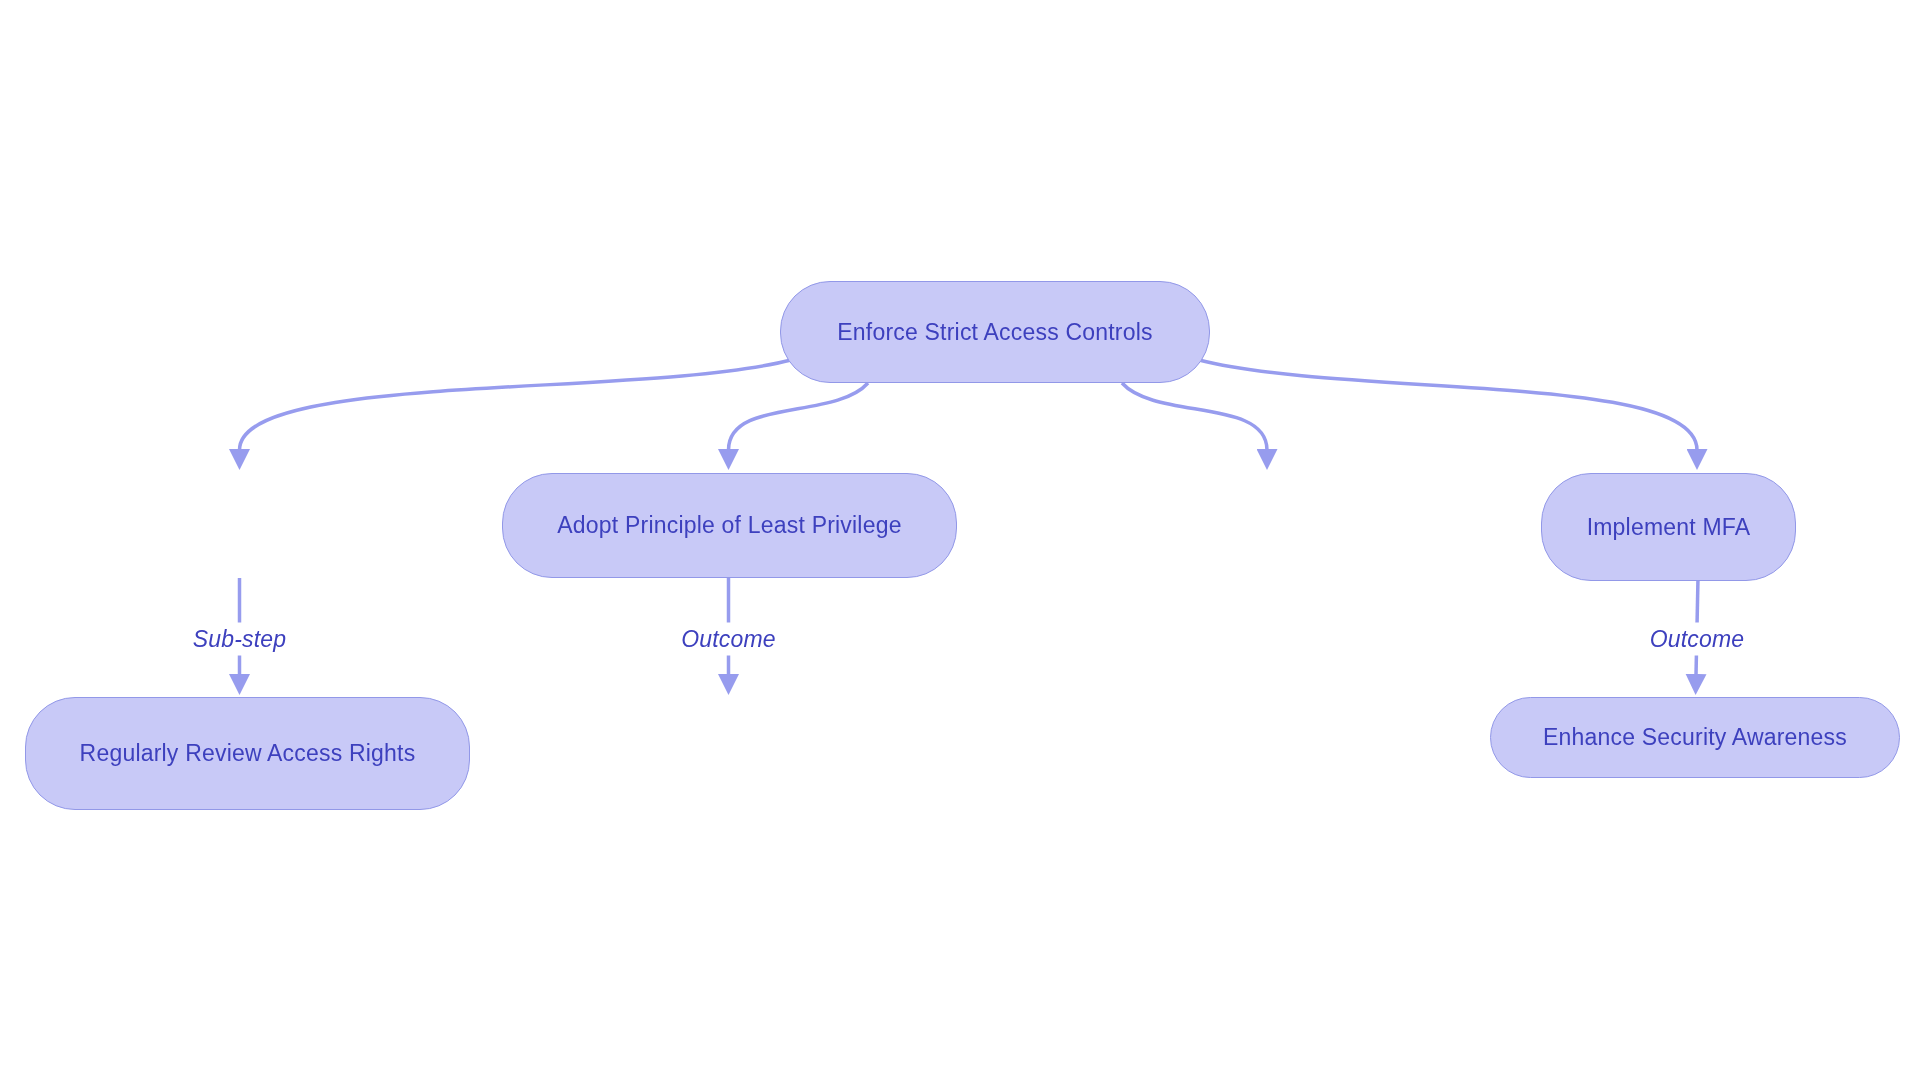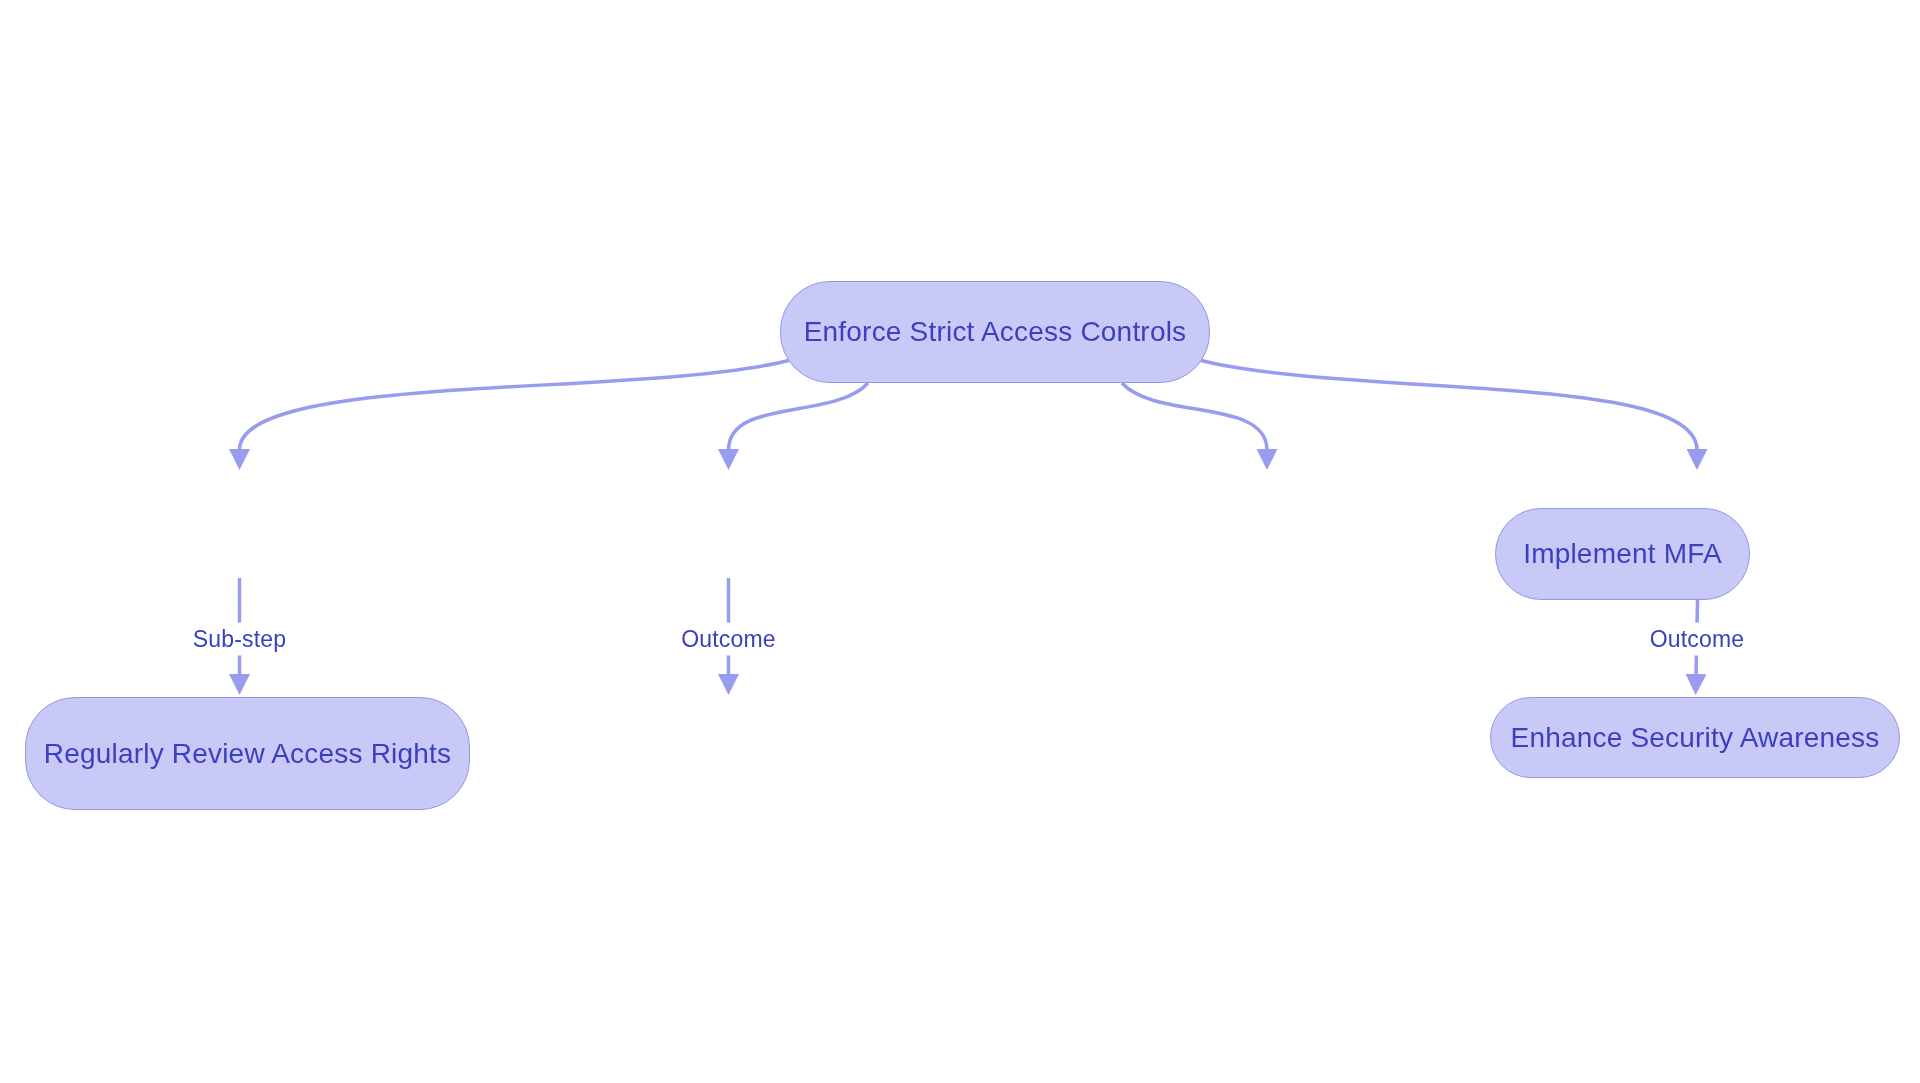--- a/index.html
+++ b/index.html
@@ -32,34 +32,35 @@
     stroke-width:3.5;
   }
   .arrowhead-shape{fill:var(--edge-stroke);}
   .node{
     position:absolute;
     display:flex;align-items:center;justify-content:center;
     background:var(--node-fill);
     border:1.8px solid var(--node-border);
     border-radius:50px;
     color:var(--node-text);
-    font-size:28px;
+    font-size:23px;
     letter-spacing:.2px;
     white-space:nowrap;
     text-align:left;
   }
   .edge-label{
     position:absolute;
     transform:translate(-50%,-50%);
     background:var(--edge-label-bg);
     color:var(--edge-label-text);
     font-size:23px;
     letter-spacing:.2px;
     padding:3px 9px;
     white-space:nowrap;
+    font-style:italic;
   }
 </style>
 </head>
 <body>
 
 <div class="canvas">
 
   <svg class="edges-layer" viewBox="0 0 1920 1083" xmlns="http://www.w3.org/2000/svg">
     <defs>
       <marker id="arrow" viewBox="0 0 10 10" refX="0.5" refY="5" markerWidth="6" markerHeight="6" orient="auto" markerUnits="strokeWidth">
@@ -73,23 +74,24 @@
     <path class="edge" d="M 1199 360 C 1350 398, 1697 372, 1697 450" marker-end="url(#arrow)"></path>
 
     <path class="edge" d="M 239.5 578 L 239.5 675" marker-end="url(#arrow)"></path>
     <path class="edge" d="M 728.5 578 L 728.5 675" marker-end="url(#arrow)"></path>
     <path class="edge" d="M 1698 578 L 1696 675" marker-end="url(#arrow)"></path>
   </svg>
 
   <div class="node" style="left:780px;top:281px;width:430px;height:102px;">Enforce Strict Access Controls</div>
 
 
+  <div class="node" style="left:502px;top:473px;width:455px;height:105px;">Adopt Principle of Least Privilege</div>
 
 
-  <div class="node" style="left:1495px;top:473px;width:255px;height:92px;margin-top:35px;">Implement MFA</div>
+  <div class="node" style="left:1541px;top:473px;width:255px;height:108px;">Implement MFA</div>
 
   <div class="node" style="left:25px;top:697px;width:445px;height:113px;">Regularly Review Access Rights</div>
 
 
   <div class="node" style="left:1490px;top:697px;width:410px;height:81px;">Enhance Security Awareness</div>
 
   <div class="edge-label" style="left:239.5px;top:639px;">Sub-step</div>
 
   <div class="edge-label" style="left:728.5px;top:639px;">Outcome</div>
 

